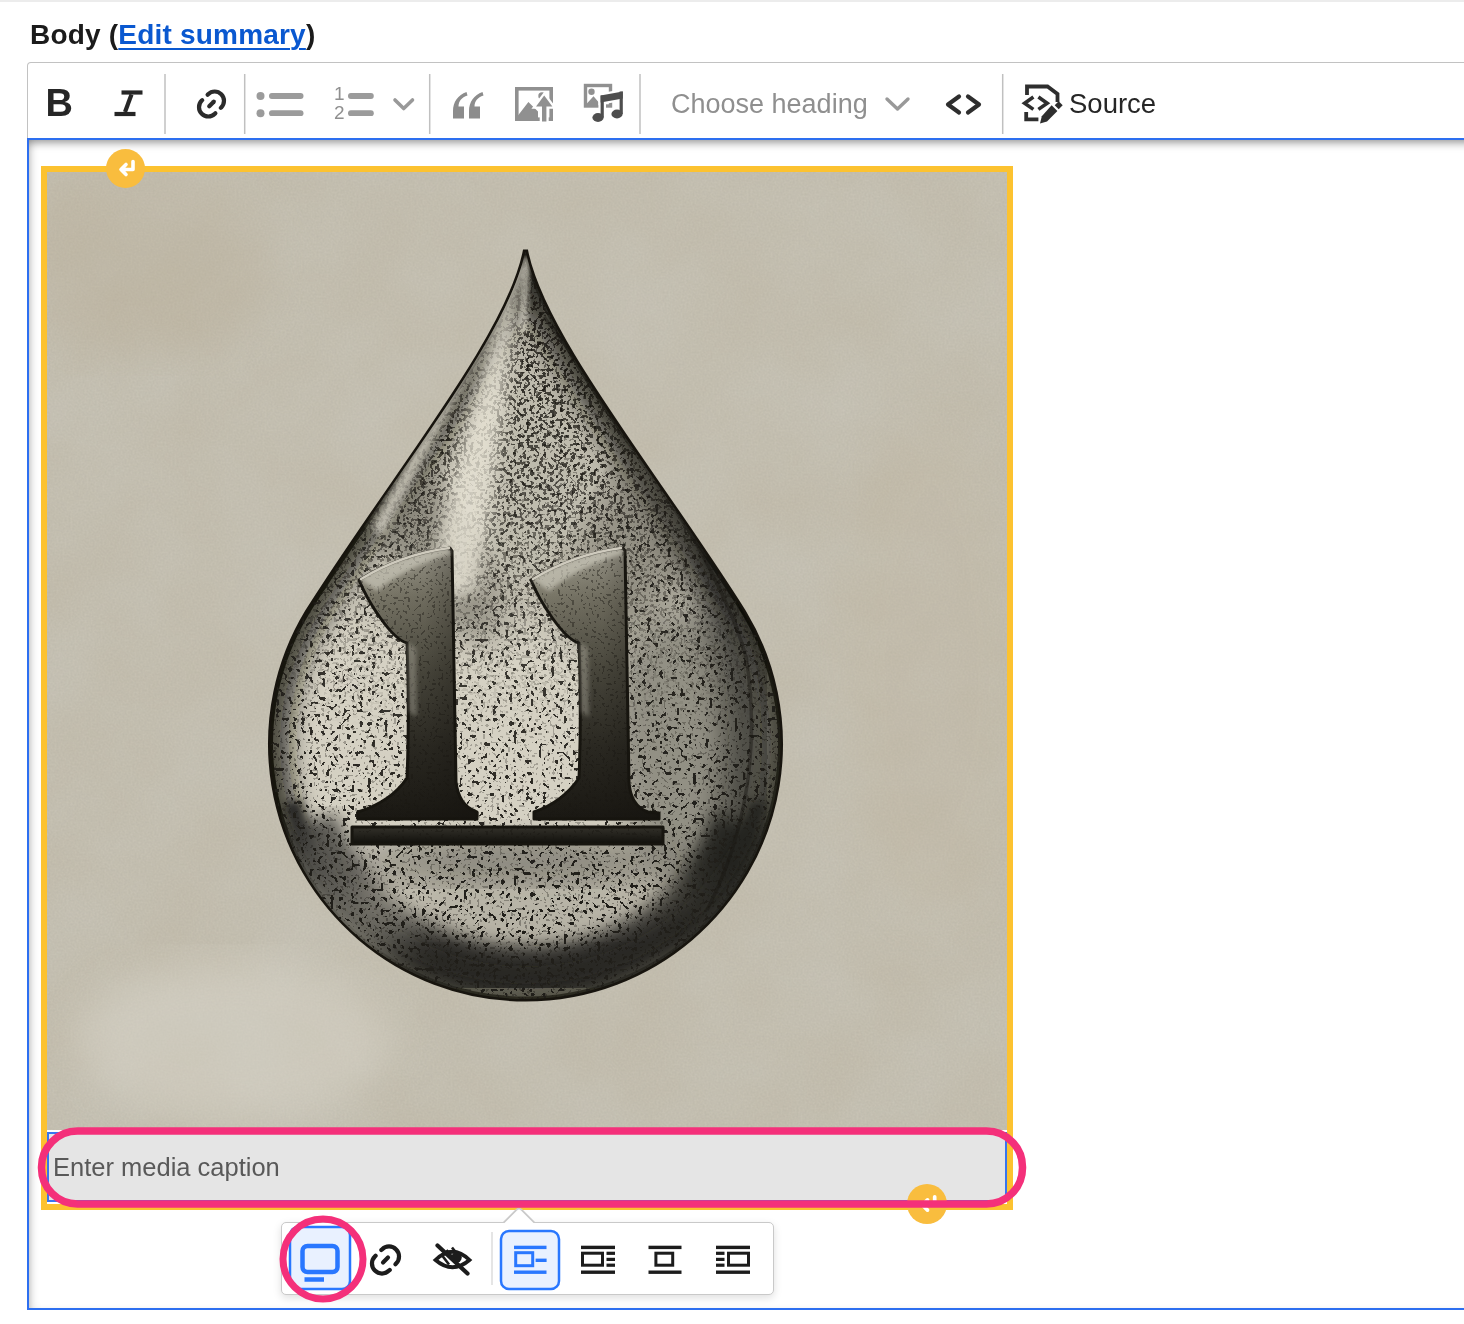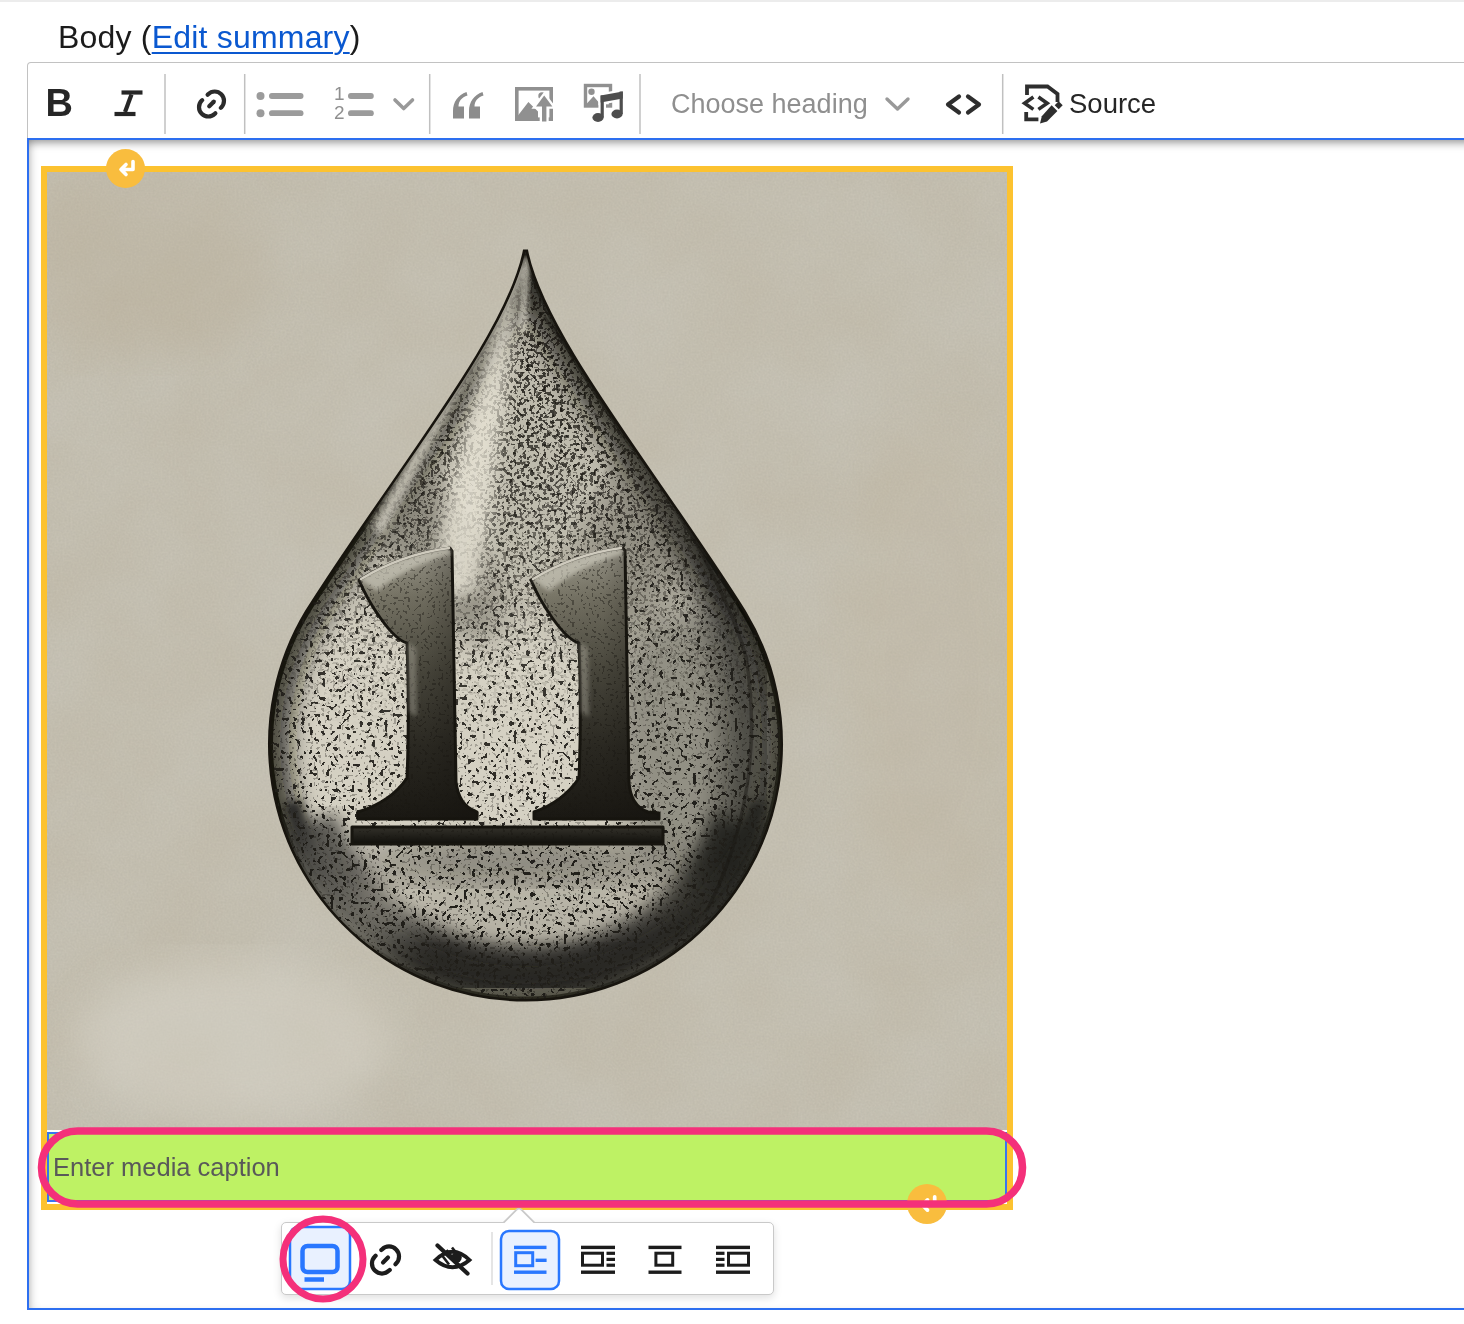--- a/index.html
+++ b/index.html
@@ -1,29 +1,29 @@
 <!DOCTYPE html>
 <html><head>
 <meta charset="utf-8">
 <style>
   * { margin:0; padding:0; box-sizing:border-box; -webkit-font-smoothing:antialiased; }
   html,body { width:1464px; height:1324px; background:#fff; overflow:hidden;
     font-family:"Liberation Sans", sans-serif; position:relative; }
   .abs { position:absolute; }
   #topline { left:0; top:0; width:1464px; height:2px; background:#ececec; }
-  #label { left:30px; top:19px; font-size:32px; font-weight:normal; color:#1b1b1b; letter-spacing:0.2px;margin-left:28px; }
+  #label { left:30px; top:19px; font-size:28px; font-weight:bold; color:#1b1b1b; letter-spacing:0.2px; }
   #label a { color:#0a58d0; text-decoration:underline; text-decoration-thickness:2px; text-underline-offset:4px; }
   #toolbar { left:27px; top:62px; width:1450px; height:76px; background:#fff;
     border:1.5px solid #c2c2c2; border-bottom:none; border-radius:4px 4px 0 0; }
   #content { left:27px; top:138px; width:1450px; height:1172px; background:#fff;
     border:2.5px solid #2d6ff0; border-right:none;
     box-shadow: inset 0 7px 9px -4px rgba(0,0,0,.38), inset 6px 0 9px -4px rgba(0,0,0,.18); }
   #figure { left:41px; top:166px; width:972px; height:1044px; border:6px solid #fcc230; background:#fff; }
   #artwork { left:47px; top:172px; width:960px; height:958px; }
-  #caption { left:47px; top:1132px; width:960px; height:70px; background:#bef264;
+  #caption { left:47px; top:1132px; width:960px; height:70px; background:#e5e5e5;
     border:2.5px solid #3875f0; display:flex; align-items:center; }
   #caption span { font-size:25.5px; color:#595959; padding-left:4px; }
   .ocirc { width:39px; height:39px; border-radius:50%; background:#f9bd3e; }
   #ocirc1 { left:106px; top:149px; }
   #ocirc2 { left:907px; top:1184px; width:40px; height:40px; }
   #balloon { left:281px; top:1222px; width:493px; height:73px; background:#fff;
     border:1.5px solid #c9c9c9; border-radius:5px; box-shadow:0 3px 8px rgba(0,0,0,.13); }
 </style>
 </head>
 <body>

